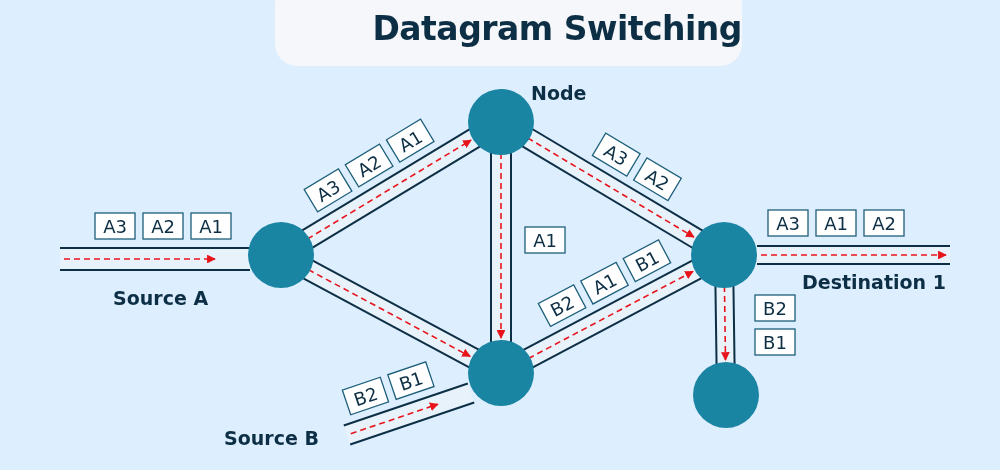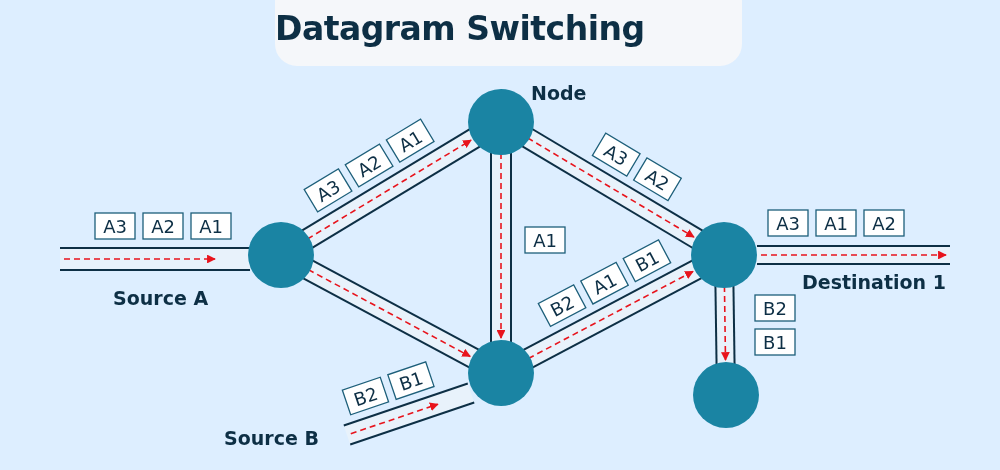--- a/index.html
+++ b/index.html
@@ -1,18 +1,18 @@
 <!DOCTYPE html>
 <html><head>
 <meta charset="utf-8">
 <style>
   html, body { margin: 0; padding: 0; }
   body { width: 1000px; height: 470px; background: #ddeeff; overflow: hidden; position: relative; font-family: "DejaVu Sans", sans-serif; }
   #title-box { position: absolute; left: 275px; top: -20px; width: 467px; height: 86px; background: #f5f7fa; border-radius: 22px; }
-  #title { position: absolute; left: 0; right: 0; top: 29px; text-align: left; font-size: 33px; font-weight: bold; color: #0d2f45; font-family: "DejaVu Sans", sans-serif; letter-spacing: -0.5px; }
+  #title { position: absolute; left: 0; right: 0; top: 29px; text-align: right; font-size: 33px; font-weight: bold; color: #0d2f45; font-family: "DejaVu Sans", sans-serif; letter-spacing: -0.5px; }
   svg { position: absolute; left: 0; top: 0; }
   .lbl { font-family: "DejaVu Sans", sans-serif; font-weight: bold; fill: #0d2f45; font-size: 19px; }
   .pkt-text { font-family: "DejaVu Sans", sans-serif; font-size: 18px; fill: #0d2f45; }
 </style>
 </head>
 <body>
 
 <div id="title-box">
   <div id="title">Datagram Switching</div>
 </div>

